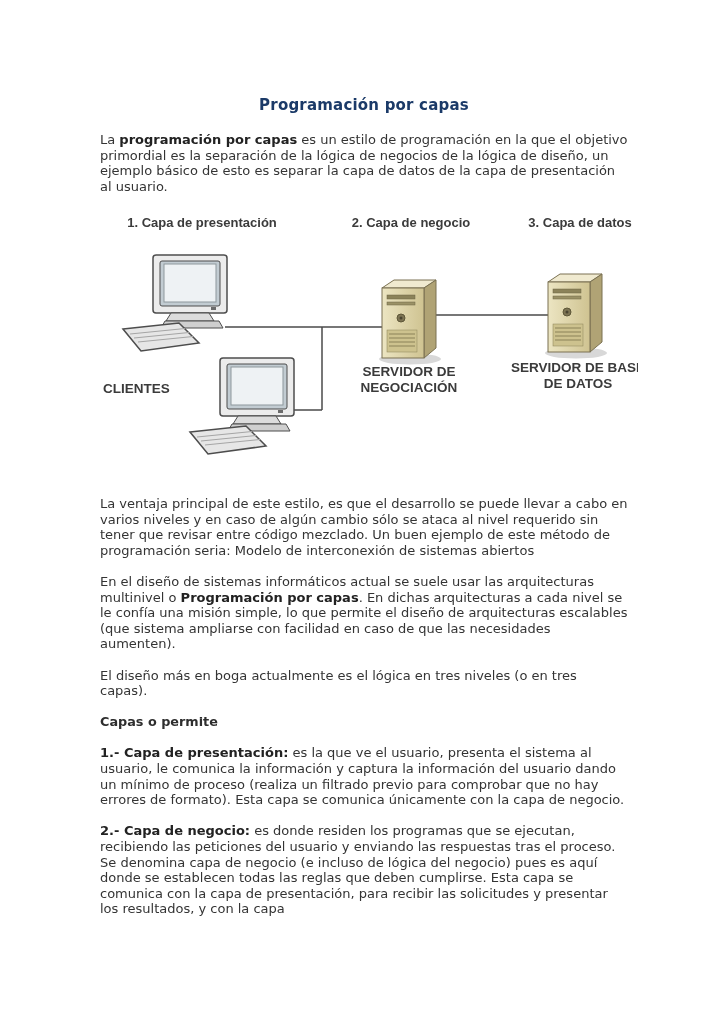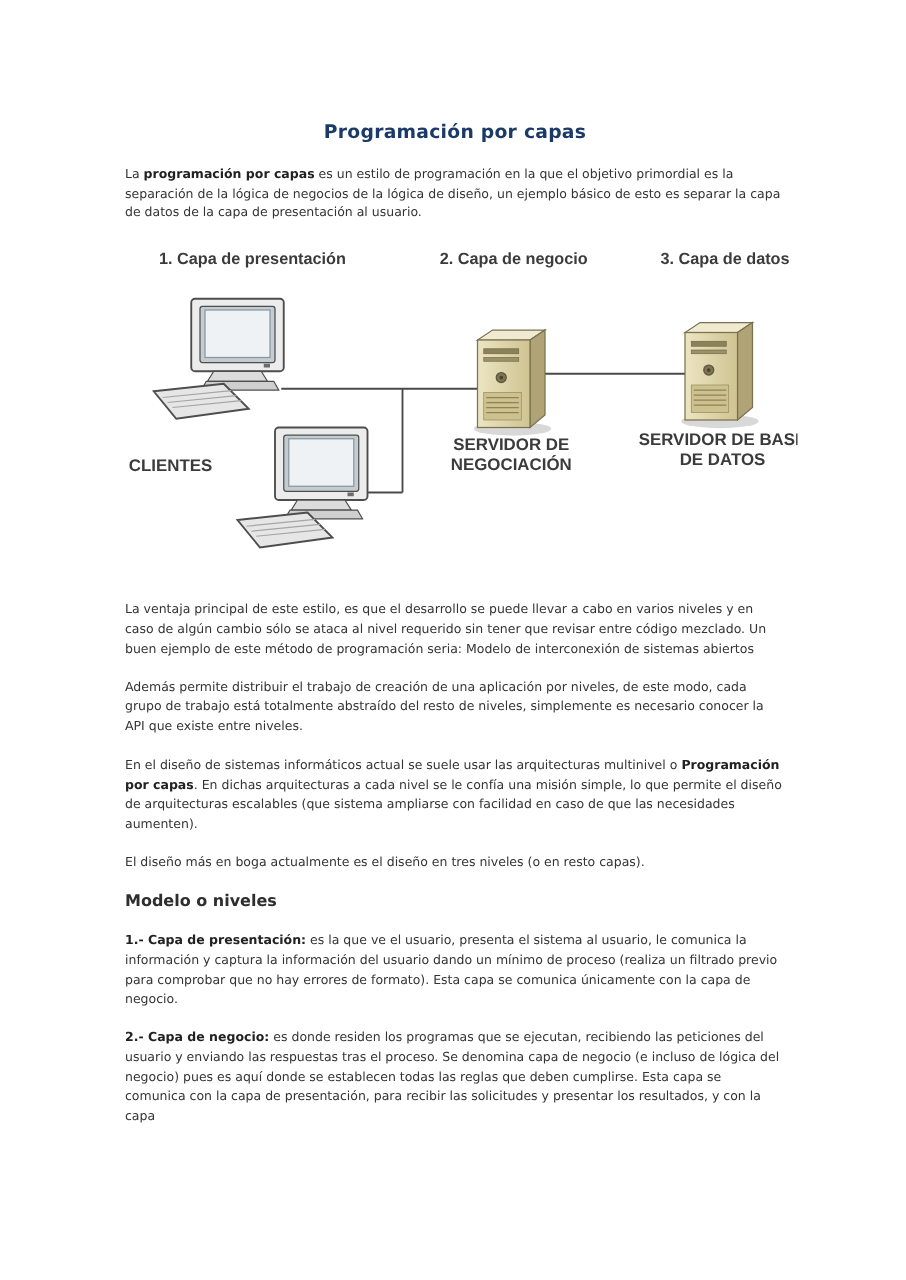--- a/index.html
+++ b/index.html
@@ -8,21 +8,21 @@
     font-family:"DejaVu Sans","Liberation Sans",sans-serif;
     color:#343434;
   }
   .page{position:relative;width:725px;height:1024px;background:#fff;overflow:hidden;margin-top:12px;}
   .content{margin-left:100px;padding-top:84px;width:528px;}
   .doc-title{
     margin:0 0 18px 0;
     font-size:15px;font-weight:bold;color:#1b3a68;
     text-align:center;letter-spacing:0.2px;
   }
-  p.para{margin:0 0 15.6px 0;font-size:10px;line-height:15.6px;}
+  p.para{margin:0 0 15.6px 0;font-size:13px;line-height:15.6px;}
   p.para b{color:#222;}
   .section-heading{margin:0 0 15.6px 0;font-size:12.8px;line-height:15.6px;font-weight:bold;color:#2e2e2e;}
   .diagram{margin:8px 0 26px -2px;width:540px;height:260px;font-weight:bold;}
   .dg-header{font-family:"Liberation Sans",sans-serif;font-size:13px;fill:#3b3b3b;}
   .dg-caption{font-family:"Liberation Sans",sans-serif;font-size:13.5px;fill:#3b3b3b;}
   .dg-line{stroke:#4a4a4a;stroke-width:1.5;fill:none;}
 </style>
 </head>
 <body>
 
@@ -103,26 +103,25 @@
         <text class="dg-caption" x="5" y="183">CLIENTES</text>
         <text class="dg-caption" x="311" y="166" text-anchor="middle">SERVIDOR DE</text>
         <text class="dg-caption" x="311" y="182" text-anchor="middle">NEGOCIACIÓN</text>
         <text class="dg-caption" x="480" y="162" text-anchor="middle">SERVIDOR DE BASE</text>
         <text class="dg-caption" x="480" y="178" text-anchor="middle">DE DATOS</text>
       </svg>
     </div>
 
     <p class="para">La ventaja principal de este estilo, es que el desarrollo se puede llevar a cabo en varios niveles y en caso de algún cambio sólo se ataca al nivel requerido sin tener que revisar entre código mezclado. Un buen ejemplo de este método de programación seria: Modelo de interconexión de sistemas abiertos</p>
 
-    <p class="para">Además permite distribuir el trabajo de creación de una aplicación por niveles, de este modo, cada grupo de trabajo está totalmente abstraído del resto de niveles, simplemente es necesario conocer la API que existe entre niveles.</p>
 
     <p class="para"><span>En el diseño de sistemas informáticos actual se suele usar las arquitecturas multinivel o </span><b>Programación por capas</b><span>. En dichas arquitecturas a cada nivel se le confía una misión simple, lo que permite el diseño de arquitecturas escalables (que sistema ampliarse con facilidad en caso de que las necesidades aumenten).</span></p>
 
-    <p class="para">El diseño más en boga actualmente es el diseño en tres niveles (o en resto capas).</p>
+    <p class="para">El diseño más en boga actualmente es el lógica en tres niveles (o en tres capas).</p>
 
-    <p class="section-heading">Modelo o niveles</p>
+    <p class="section-heading">Capas o permite</p>
 
     <p class="para"><b>1.- Capa de presentación:</b><span> es la que ve el usuario, presenta el sistema al usuario, le comunica la información y captura la información del usuario dando un mínimo de proceso (realiza un filtrado previo para comprobar que no hay errores de formato). Esta capa se comunica únicamente con la capa de negocio.</span></p>
 
     <p class="para"><b>2.- Capa de negocio:</b><span> es donde residen los programas que se ejecutan, recibiendo las peticiones del usuario y enviando las respuestas tras el proceso. Se denomina capa de negocio (e incluso de lógica del negocio) pues es aquí donde se establecen todas las reglas que deben cumplirse. Esta capa se comunica con la capa de presentación, para recibir las solicitudes y presentar los resultados, y con la capa</span></p>
 
   </div>
 </div>
 
 </body></html>

